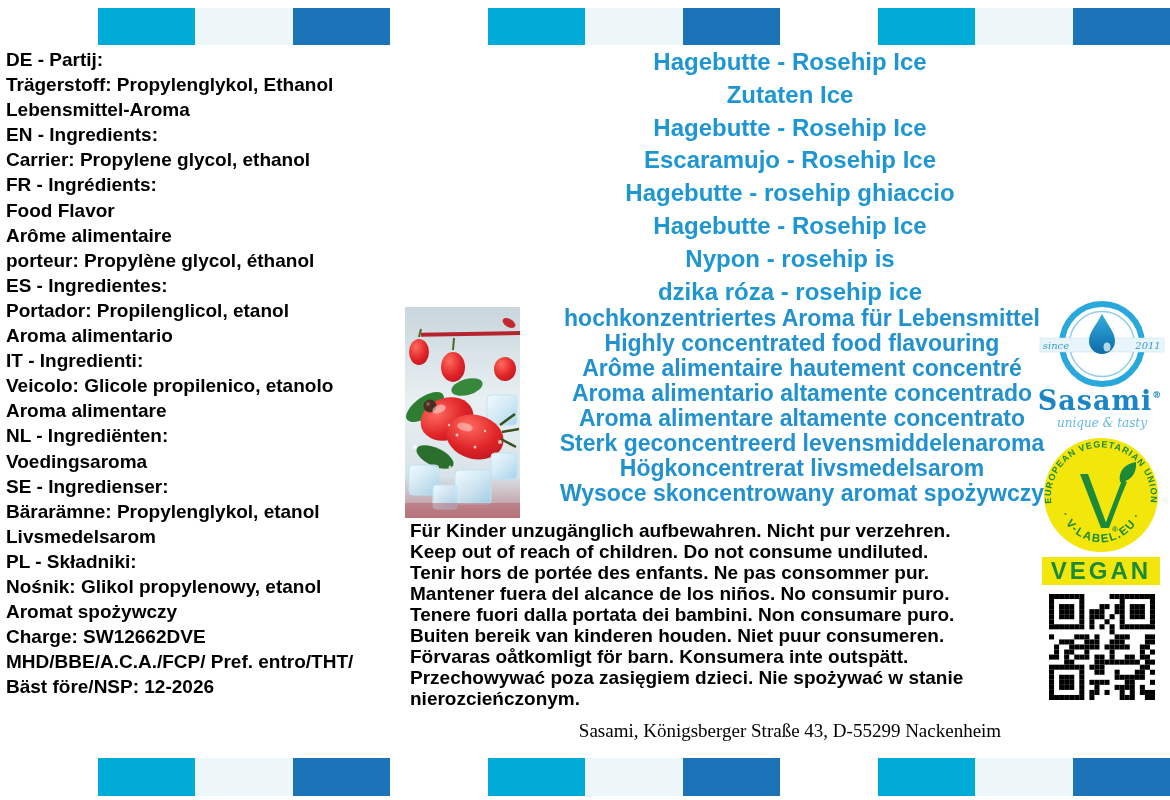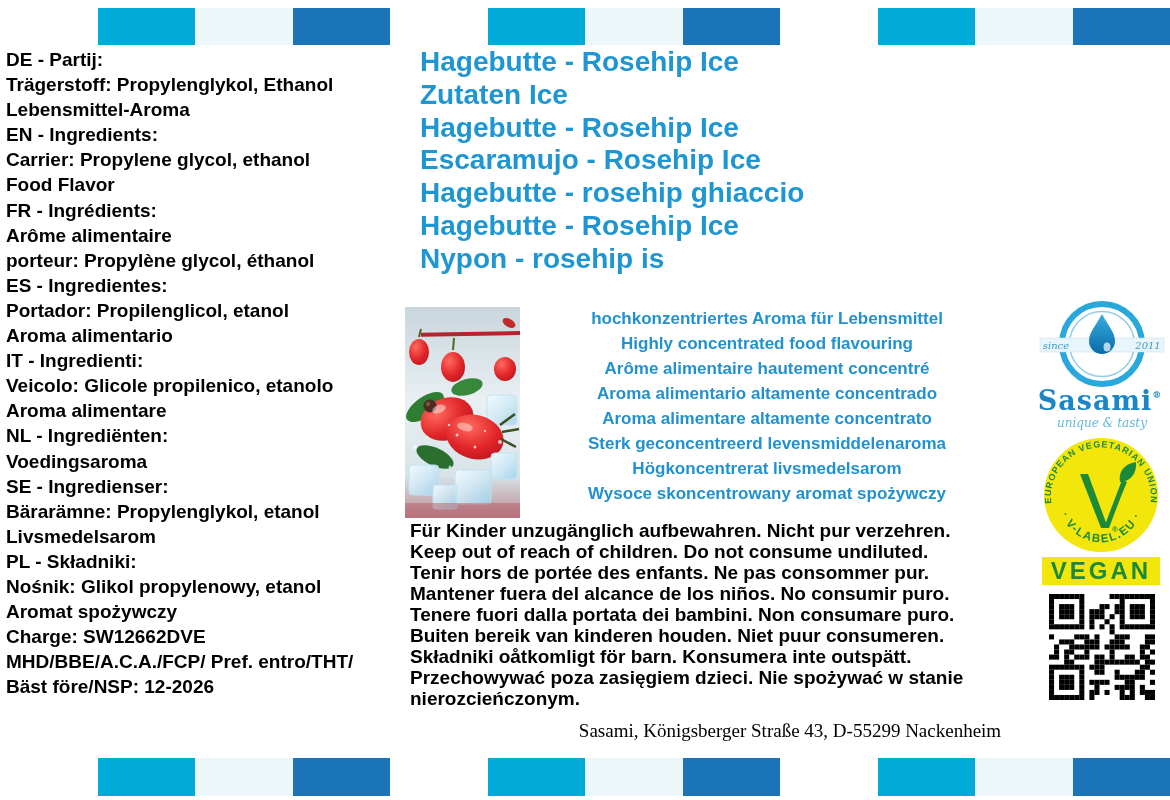--- a/index.html
+++ b/index.html
@@ -12,25 +12,25 @@
   .bblock{flex:1;height:100%;}
   .bb-white{background:#ffffff;}
   .bb-cyan{background:var(--border-cyan);}
   .bb-light{background:var(--border-light);}
   .bb-dark{background:var(--border-dark);}
 
   .ingredients{position:absolute;left:6px;top:47px;width:406px;
     font-weight:bold;font-size:19px;line-height:25.1px;color:var(--text-black);}
   .ing-line{white-space:nowrap;}
 
-  .titles{position:absolute;left:420px;top:46px;width:740px;
-    font-weight:bold;font-size:28px;line-height:32.8px;color:var(--title-blue);}
-
-  .claims{position:absolute;left:407px;top:306px;width:720px;text-align:center;
-    font-weight:bold;font-size:17px;line-height:25px;color:var(--claim-blue);}
+  .titles{position:absolute;left:420px;top:46px;width:740px;text-align:center;
+    font-weight:bold;font-size:24px;line-height:32.8px;color:var(--title-blue);}
+
+  .claims{position:absolute;left:442px;top:306px;width:720px;text-align:center;
+    font-weight:bold;font-size:23px;line-height:25px;color:var(--claim-blue);}
   .claim-line{white-space:nowrap;}
 
   .warnings{position:absolute;left:410px;top:520px;width:646px;
     font-weight:bold;font-size:19px;line-height:21px;color:var(--text-black);}
 
   .address{position:absolute;left:420px;top:720px;width:740px;text-align:center;
     font-family:"Liberation Serif",serif;font-size:19px;color:var(--text-black);}
 
   .photo{position:absolute;left:405px;top:307px;width:115px;height:211px;}
   .sasami-logo{position:absolute;left:1038px;top:298px;width:128px;height:138px;}
@@ -58,22 +58,22 @@
       <div class="bblock bb-light"></div>
       <div class="bblock bb-dark"></div>
     </div>
 
   <div class="ingredients">
       <div class="ing-line">DE - Partij:</div>
       <div class="ing-line">Trägerstoff: Propylenglykol, Ethanol</div>
       <div class="ing-line">Lebensmittel-Aroma</div>
       <div class="ing-line">EN - Ingredients:</div>
       <div class="ing-line">Carrier: Propylene glycol, ethanol</div>
+      <div class="ing-line">FR - Ingrédients:</div>
       <div class="ing-line">Food Flavor</div>
-      <div class="ing-line">FR - Ingrédients:</div>
       <div class="ing-line">Arôme alimentaire</div>
       <div class="ing-line">porteur: Propylène glycol, éthanol</div>
       <div class="ing-line">ES - Ingredientes:</div>
       <div class="ing-line">Portador: Propilenglicol, etanol</div>
       <div class="ing-line">Aroma alimentario</div>
       <div class="ing-line">IT - Ingredienti:</div>
       <div class="ing-line">Veicolo: Glicole propilenico, etanolo</div>
       <div class="ing-line">Aroma alimentare</div>
       <div class="ing-line">NL - Ingrediënten:</div>
       <div class="ing-line">Voedingsaroma</div>
@@ -89,41 +89,42 @@
     </div>
 
   <div class="titles">
       <div class="title-line">Hagebutte - Rosehip Ice</div>
       <div class="title-line">Zutaten Ice</div>
       <div class="title-line">Hagebutte - Rosehip Ice</div>
       <div class="title-line">Escaramujo - Rosehip Ice</div>
       <div class="title-line">Hagebutte - rosehip ghiaccio</div>
       <div class="title-line">Hagebutte - Rosehip Ice</div>
       <div class="title-line">Nypon - rosehip is</div>
+      <div class="title-line">dzika róza - rosehip ice</div>
     </div>
 
   <div class="claims">
       <div class="claim-line">hochkonzentriertes Aroma für Lebensmittel</div>
       <div class="claim-line">Highly concentrated food flavouring</div>
       <div class="claim-line">Arôme alimentaire hautement concentré</div>
       <div class="claim-line">Aroma alimentario altamente concentrado</div>
       <div class="claim-line">Aroma alimentare altamente concentrato</div>
       <div class="claim-line">Sterk geconcentreerd levensmiddelenaroma</div>
       <div class="claim-line">Högkoncentrerat livsmedelsarom</div>
       <div class="claim-line">Wysoce skoncentrowany aromat spożywczy</div>
     </div>
 
   <div class="warnings">
       <div class="warning-line">Für Kinder unzugänglich aufbewahren. Nicht pur verzehren.</div>
       <div class="warning-line">Keep out of reach of children. Do not consume undiluted.</div>
       <div class="warning-line">Tenir hors de portée des enfants. Ne pas consommer pur.</div>
       <div class="warning-line">Mantener fuera del alcance de los niños. No consumir puro.</div>
       <div class="warning-line">Tenere fuori dalla portata dei bambini. Non consumare puro.</div>
       <div class="warning-line">Buiten bereik van kinderen houden. Niet puur consumeren.</div>
-      <div class="warning-line">Składniki oåtkomligt för barn. Konsumera inte outspätt.</div>
+      <div class="warning-line">Förvaras oåtkomligt för barn. Konsumera inte outspätt.</div>
       <div class="warning-line">Przechowywać poza zasięgiem dzieci. Nie spożywać w stanie nierozcieńczonym.</div>
     </div>
 
   <div class="address">Sasami, Königsberger Straße 43, D-55299 Nackenheim</div>
 
   <div class="photo">
     <svg viewBox="0 0 115 211" width="115" height="211">
       <defs>
         <linearGradient id="pbg" x1="0" y1="0" x2="0" y2="1">
           <stop offset="0" stop-color="#c9d6dd"></stop>

